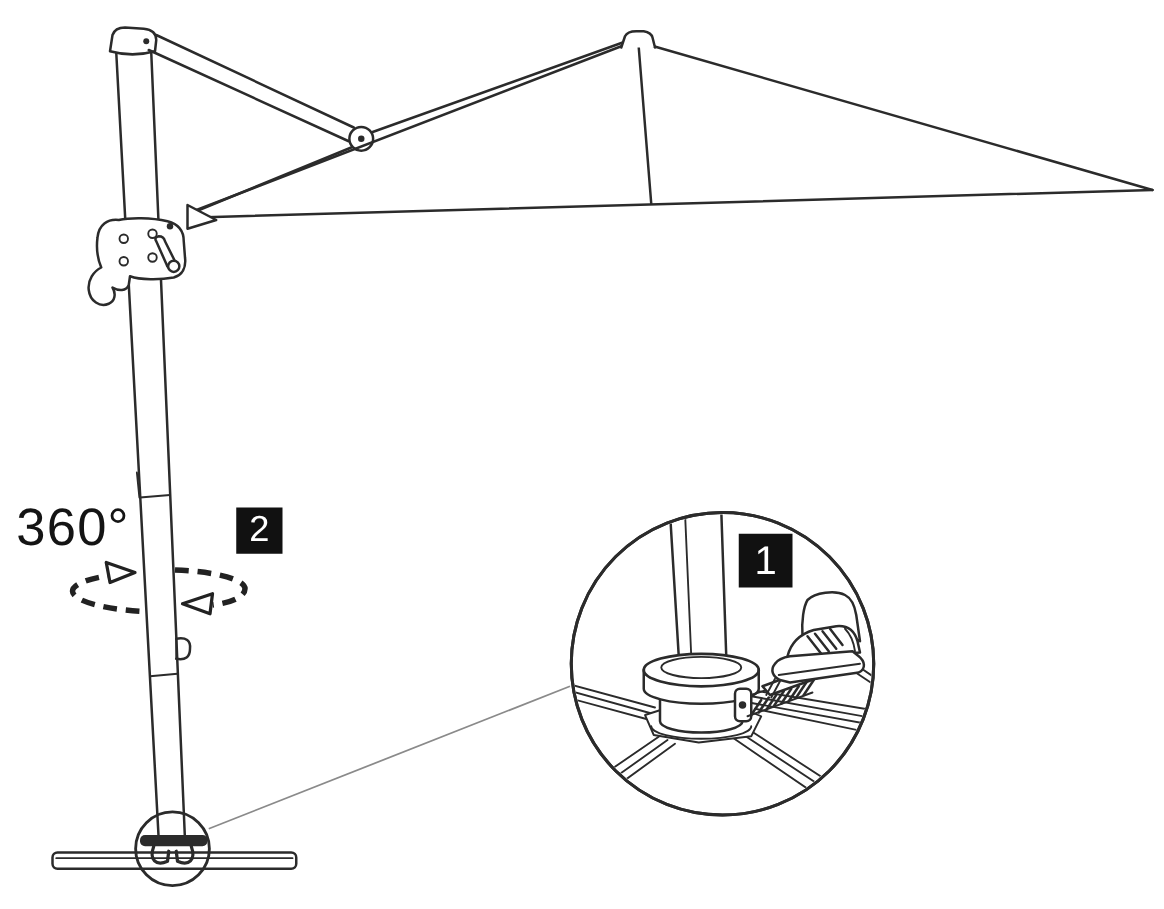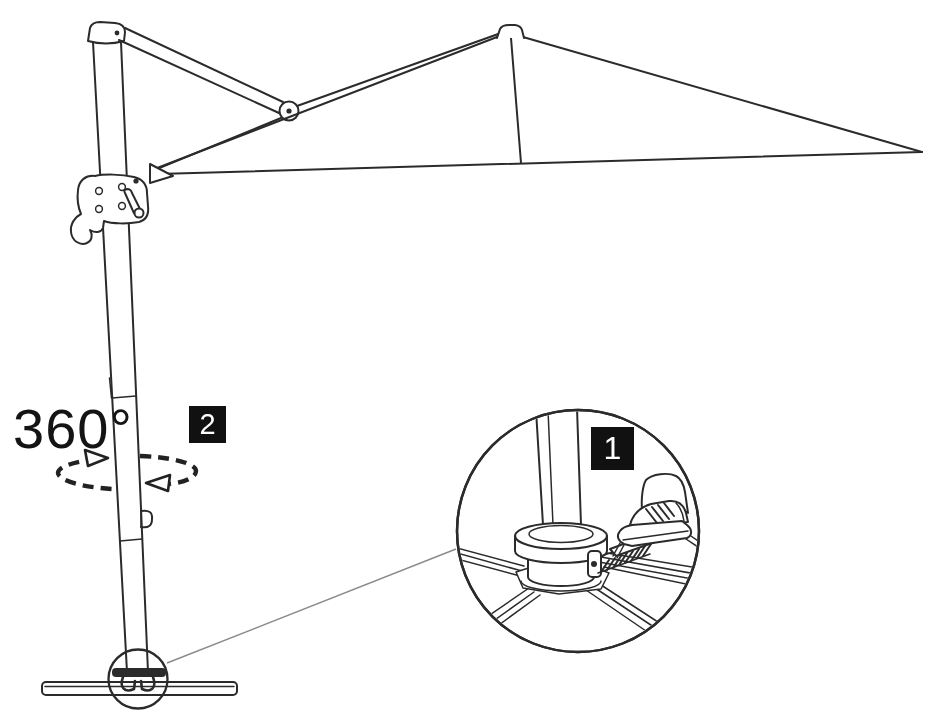--- a/index.html
+++ b/index.html
@@ -7,21 +7,21 @@
          font-family:"Liberation Sans",sans-serif;}
   .stage svg{position:absolute;left:0;top:0;}
   .ln{fill:none;stroke:#2b2b2b;stroke-width:2;stroke-linecap:round;stroke-linejoin:round;}
   .thin{stroke-width:1.5;}
   .thick{stroke-width:2.6;}
   .wh{fill:#ffffff;}
   .dk{fill:#2b2b2b;stroke:none;}
   .dash{fill:none;stroke:#222222;stroke-width:4.4;stroke-dasharray:11 7;stroke-linecap:butt;}
   .arrowhead{fill:#ffffff;stroke:#222222;stroke-width:2.6;stroke-linejoin:round;}
   .leader{fill:none;stroke:#8a8a8a;stroke-width:1.4;}
-  .rot-label{position:absolute;left:13px;top:401px;font-size:56px;line-height:1;color:#141414;
+  .rot-label{position:absolute;left:13px;top:401px;font-size:42px;line-height:1;color:#141414;
              letter-spacing:1px;user-select:none;}
   .badge{position:absolute;background:#111111;color:#ffffff;display:flex;align-items:center;
          justify-content:center;user-select:none;}
   .badge-1{left:591px;top:427px;width:43px;height:43px;font-size:32px;}
   .badge-2{left:189px;top:406px;width:37px;height:37px;font-size:29px;}
 </style>
 </head>
 <body>
 
 <div class="stage">

